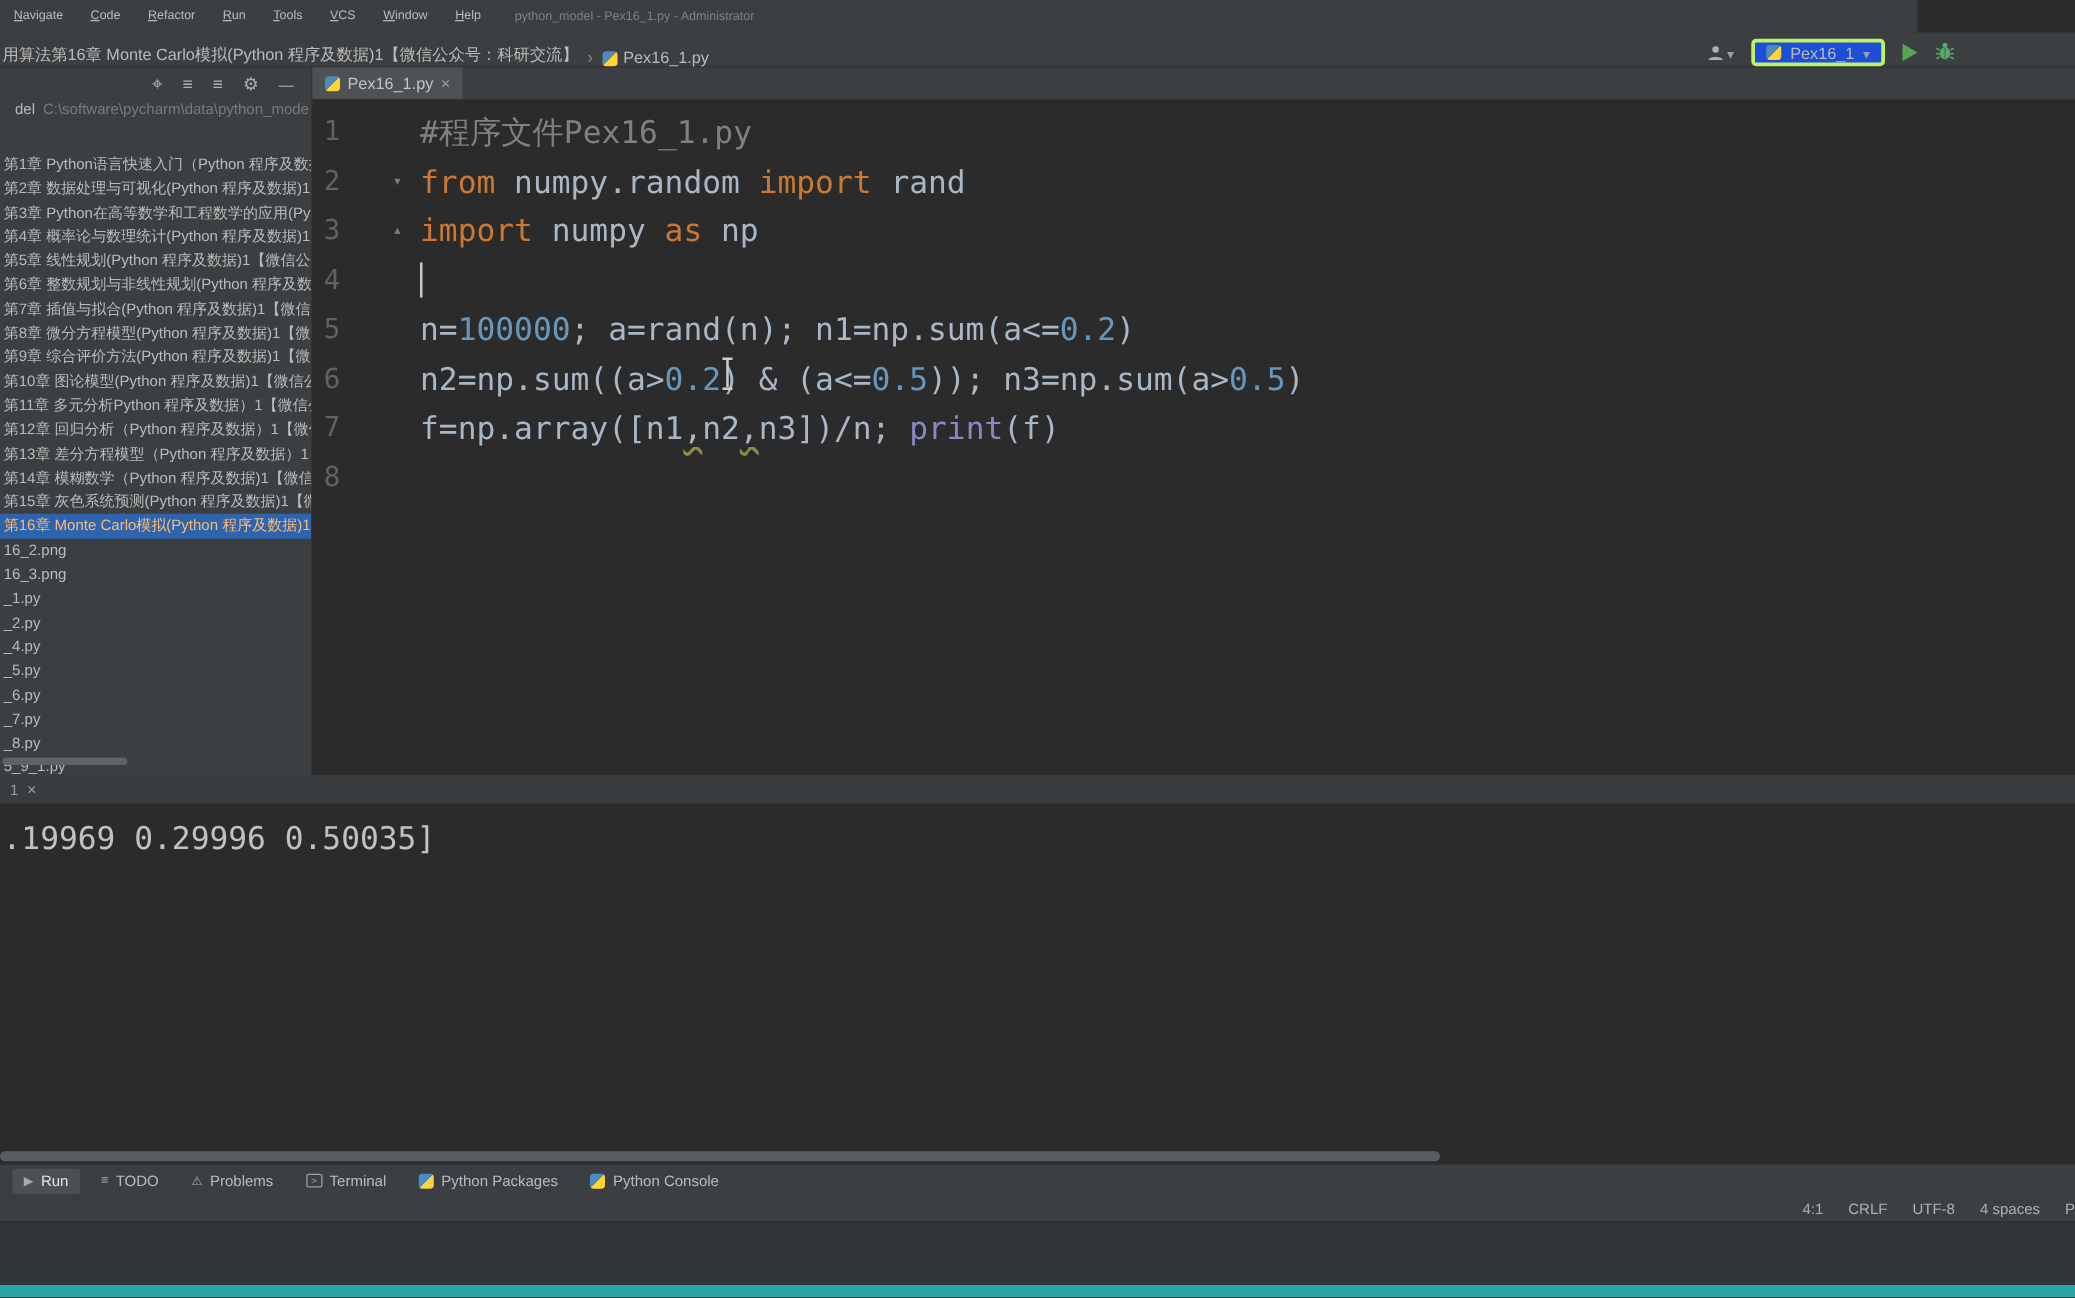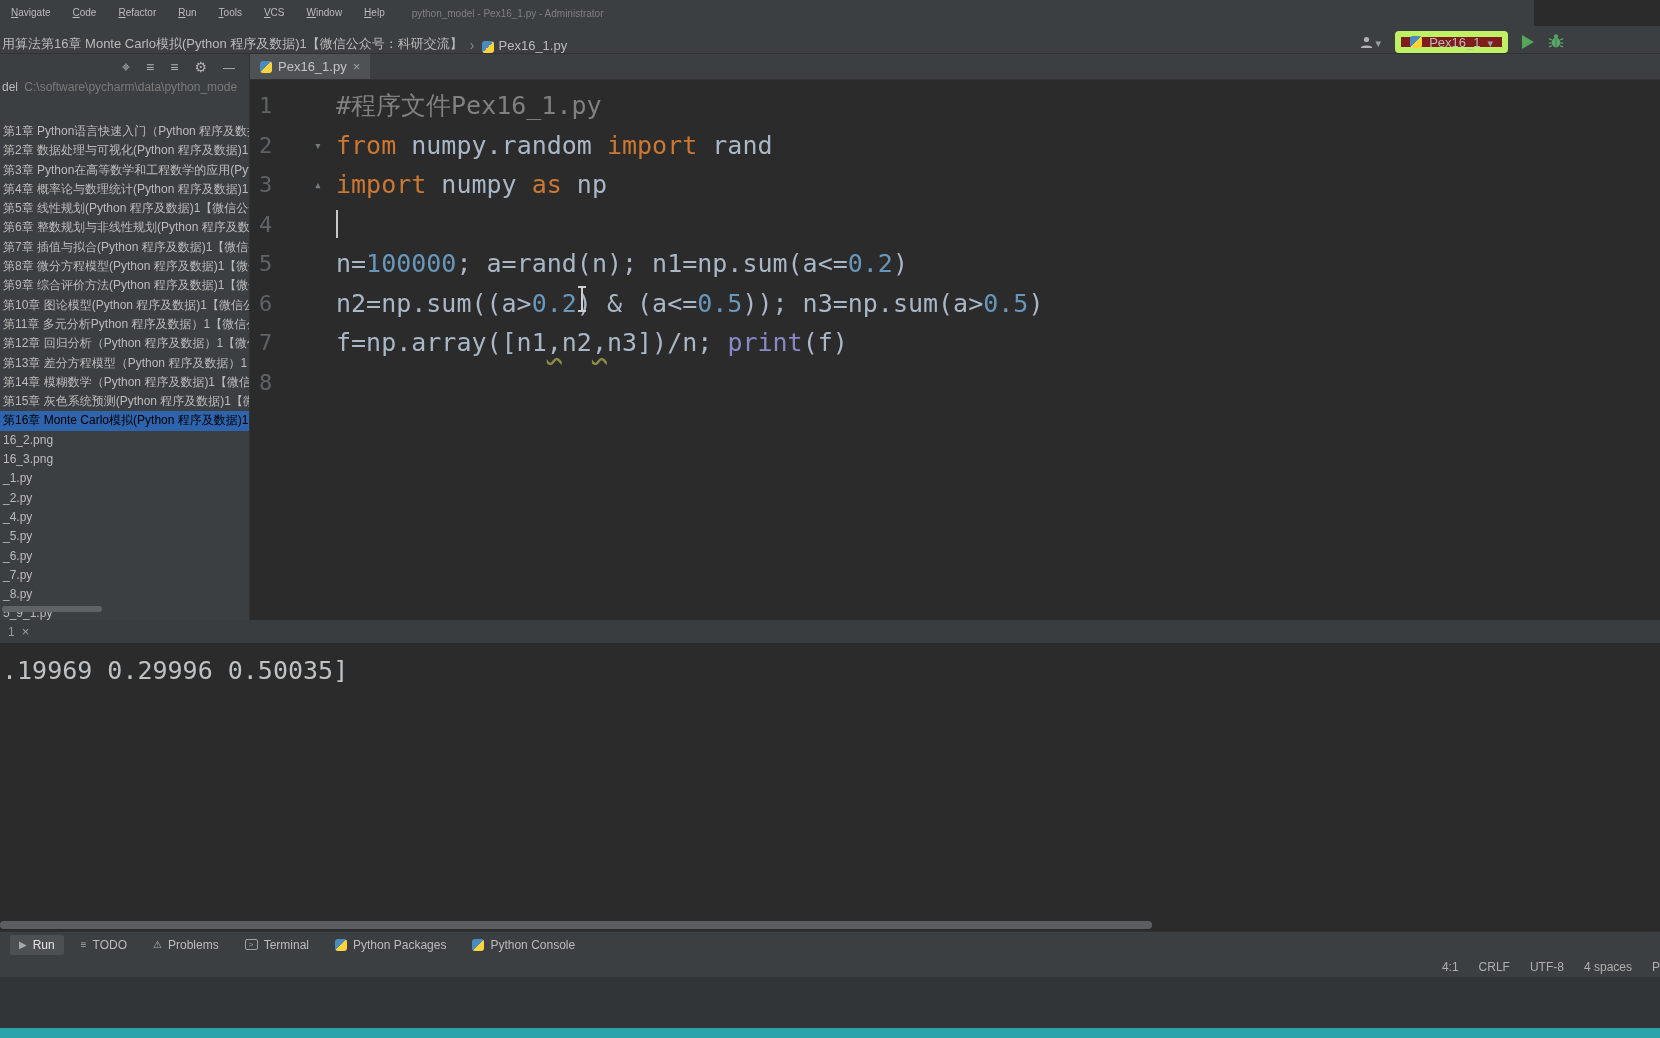--- a/index.html
+++ b/index.html
@@ -18,42 +18,42 @@
   #navbar{position:absolute;left:0;top:26px;width:1660px;height:28px;background:#3c3f41;
     border-bottom:1px solid #323232;display:flex;align-items:flex-end;font-size:13px;padding-left:2px}
   .crumb{white-space:nowrap;color:#bbbbbb}
   .glyph-chev::before{content:'›';color:#8c8c8c;padding:0 7px;font-size:14px}
   .crumb-file{color:#bbbbbb;margin-left:5px}
   .py-logo{display:inline-block;width:12px;height:12px;border-radius:3px;flex:0 0 auto;
     background:linear-gradient(135deg,#4b8bbe 50%,#ffd43b 50%)}
   #nav-right{margin-left:auto;display:flex;align-items:center;gap:14px;padding-right:96px}
   .person-icon{display:flex;align-items:center;gap:2px}
   .glyph-down::before{content:'▾';color:#9da0a3;font-size:11px}
-  .run-config{display:flex;align-items:center;gap:7px;background:#7f1d1d;border:6px solid #bef264;
+  .run-config{display:flex;align-items:center;gap:7px;background:#1d4ed8;border:3px solid #bef264;
     border-radius:4px;height:22px;padding:0 9px;color:#bbbbbb}
   .play-btn{width:0;height:0;border-left:12px solid #57a557;border-top:7px solid transparent;
     border-bottom:7px solid transparent;display:inline-block}
 
   
   #sidebar{position:absolute;left:0;top:54px;width:250px;height:566px;background:#3c3f41;
     border-right:1px solid #323232;overflow:hidden}
   #sidebar-toolbar{height:26px;display:flex;align-items:center;justify-content:flex-end;
     gap:16px;padding-right:14px;color:#afb1b3;font-size:14px}
   .sbicon{cursor:default;line-height:26px}
   .glyph-target::before{content:'⌖';font-size:15px}
   .glyph-lines::before{content:'≡';font-size:14px}
   .glyph-gear::before{content:'⚙';font-size:14px}
   .glyph-minus::before{content:'—';font-size:12px}
-  #sidebar-path{height:20px;font-size:12px;white-space:nowrap;padding-left:2px;overflow:hidden}
+  #sidebar-path{height:20px;font-size:12px;white-space:nowrap;padding-left:12px;overflow:hidden}
   .path-prefix{color:#bbbbbb}
   .path-text{color:#7a7a7a;margin-left:3px}
   #project-tree{margin-top:22px}
   .tree-item{height:19.3px;line-height:19.3px;font-size:12px;white-space:nowrap;overflow:hidden;
     padding-left:3px;color:#bbbbbb;cursor:default}
-  .tree-item.selected{background:#2d64ad;color:#000000}
+  .tree-item.selected{background:#2d64ad;color:#fdba74}
   #sidebar-hscroll{position:absolute;left:2px;top:552px;width:100px;height:6px;border-radius:3px;
     background:#5f6365}
 
   
   #tabbar{position:absolute;left:250px;top:54px;width:1410px;height:26px;background:#3c3f41;
     border-bottom:1px solid #323232;display:flex;align-items:stretch}
   .tab{display:flex;align-items:center;gap:6px;padding:0 10px;background:#4e5254;color:#c3c3c3;
     font-size:13px}
   .glyph-close{cursor:default}
   .glyph-close::before{content:'×';color:#9da0a3;font-size:13px}

